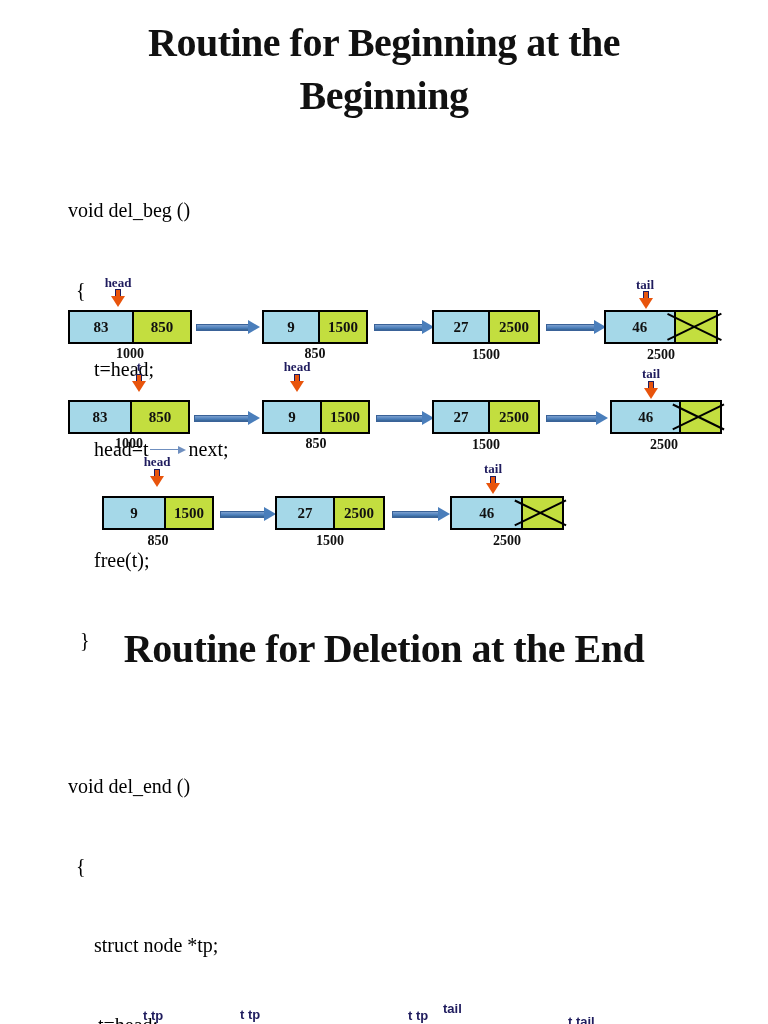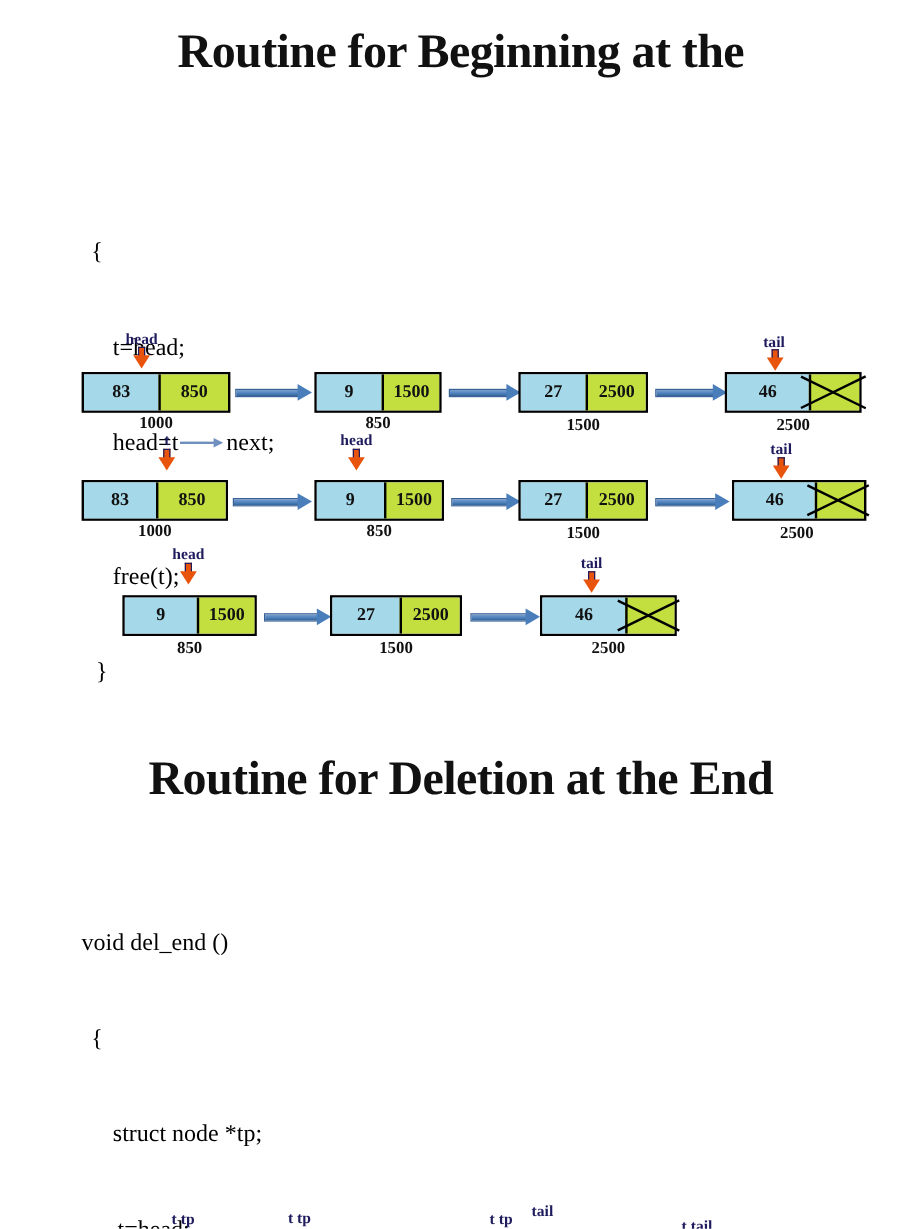--- a/index.html
+++ b/index.html
@@ -101,32 +101,34 @@
     border-top:11px solid #E8540C;
   }
   .downarrow .tipo{
     position:absolute;left:-1px;top:6px;width:0;height:0;
     border-left:8px solid transparent;border-right:8px solid transparent;
     border-top:12.5px solid #1F1C5E;z-index:-1;
   }
 
   
   .croplabel{
-    position:absolute;font-family:Liberation Serif, serif;
+    position:absolute;font-family:Liberation Sans, sans-serif;
     font-weight:bold;font-size:13px;color:#1F1C5E;white-space:nowrap;
   }
 </style>
 </head>
 <body>
 
 <div class="slide-title" id="title1">
   <div>Routine for Beginning at the</div>
+  <div>Beginning</div>
 </div>
 
 <div class="code" id="code1" style="left:68px;top:144px;">
+  <span class="ln">void del_beg ()</span>
   <span class="ln" style="padding-left:8px;">{</span>
   <span class="ln" style="padding-left:26px;">t=head;</span>
   <span class="ln" style="padding-left:26px;"><span>head=t</span><span class="arrow-inline"></span><span>next;</span></span>
   <span class="ln" style="padding-left:26px;margin-top:32px;">free(t);</span>
   <span class="ln" style="padding-left:12px;">}</span>
 </div>
 
 <div class="ptrlabel" style="left:96px;top:276px;width:44px;">head</div>
 <div class="downarrow" style="left:111px;top:289px;">
     <span class="tipo"></span>

